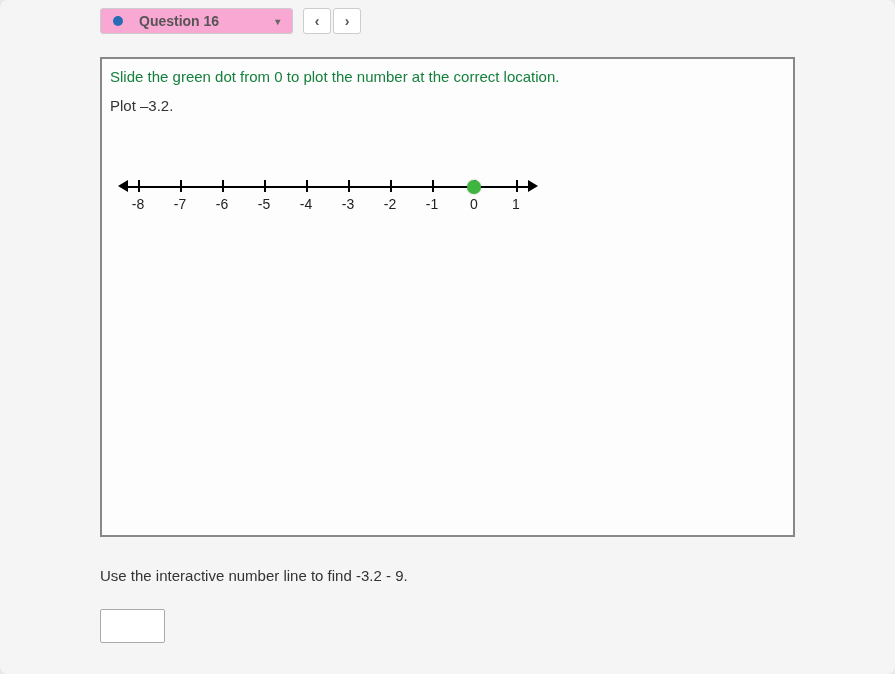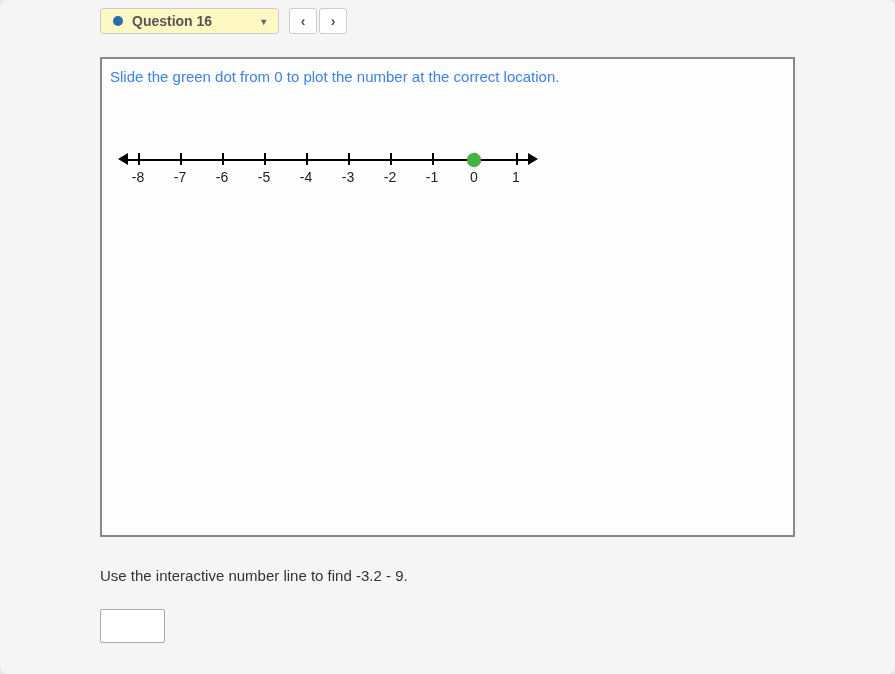--- a/index.html
+++ b/index.html
@@ -24,23 +24,23 @@
     }
     .header {
       display: flex;
       align-items: center;
       gap: 10px;
       padding: 8px 80px 8px 80px;
     }
     .question-btn {
       display: flex;
       align-items: center;
-      gap: 9px;
+      gap: 16px;
       border: 1px solid #ccc;
-      background: #fef9c3;
+      background: #f9a8d4;
       padding: 4px 12px;
       border-radius: 3px;
       font-size: 14px;
       font-weight: bold;
       color: #555;
       cursor: pointer;
     }
     .bullet {
       width: 10px;
       height: 10px;
@@ -75,21 +75,21 @@
     }
     .activity-box {
       border: 2px solid #888;
       background: #fdfdfd;
       padding: 8px 8px 8px 8px;
       height: 480px;
       position: relative;
     }
     .instruction {
       font-size: 15px;
-      color: #3b82f6;
+      color: #15803d;
       line-height: 1.3;
       margin-bottom: 10px;
     }
     .plot-label {
       font-size: 15px;
       color: #333;
       margin-bottom: 8px;
     }
     .numberline-container {
       position: relative;
@@ -181,20 +181,21 @@
       </div>
       <div class="nav-btn">
         <span>›</span>
       </div>
     </div>
   </div>
 
   <div class="content-area">
     <div class="activity-box">
       <div class="instruction">Slide the green dot from 0 to plot the number at the correct location.</div>
+      <div class="plot-label">Plot –3.2.</div>
 
       <div class="numberline-container">
         <div class="arrow-left"></div>
         <div class="numberline-axis"></div>
         <div class="arrow-right"></div>
 
         <div class="tick" style="left:20px"></div>
         <div class="tick-label" style="left:20px">-8</div>
 
         <div class="tick" style="left:62px"></div>

